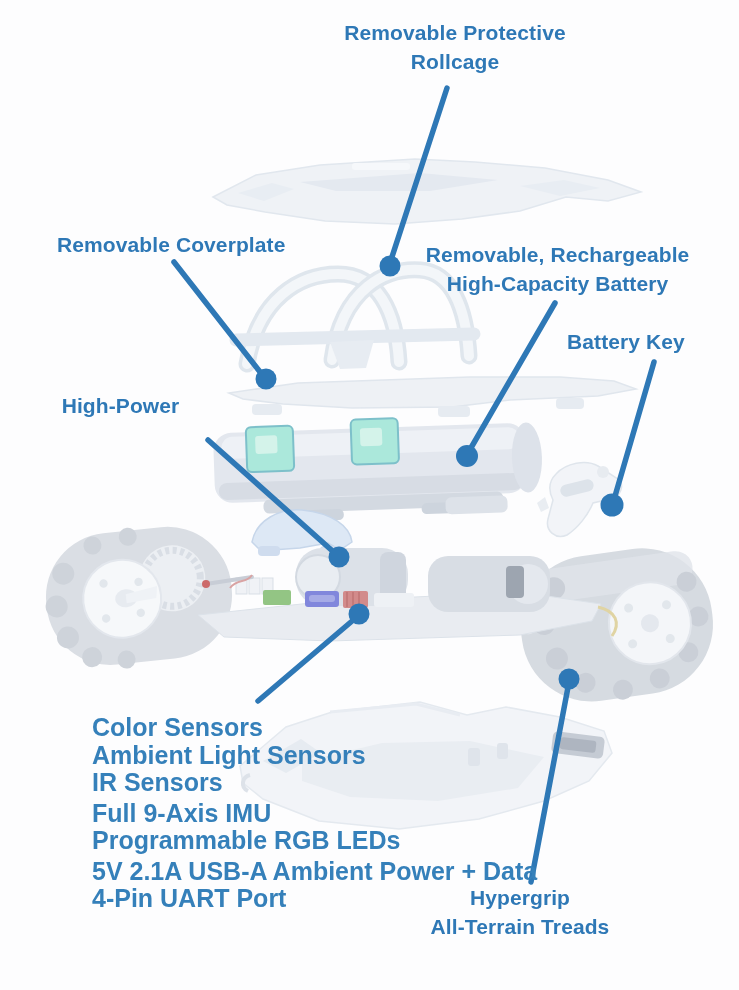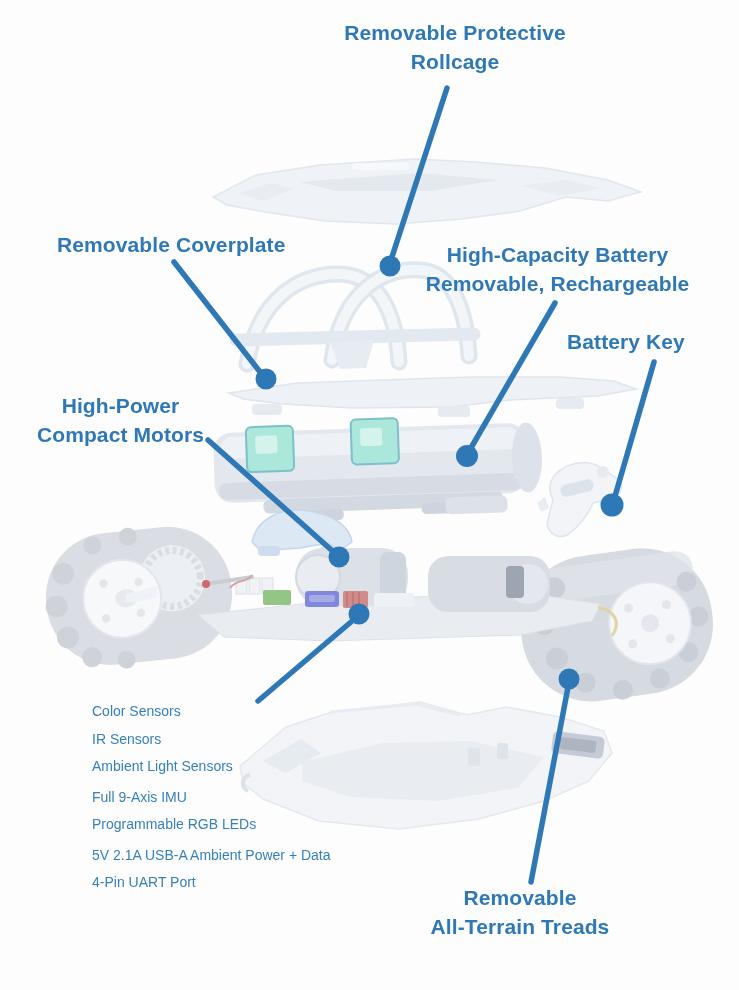--- a/index.html
+++ b/index.html
@@ -29,25 +29,26 @@
   .cb { position:absolute; left:92px; top:692px; }
   .cb-heading {
     color:#2d77b5;
     font-weight:bold;
     font-size:25px;
     line-height:28px;
     letter-spacing:-0.3px;
     white-space:nowrap;
   }
   .cb-list {
-    list-style:none; margin:6px 0 0 0; padding:0;
+    list-style:none; margin:22px 0 0 0; padding:0;
     color:#3580ba;
-    font-size:14px;
+    font-size:25px;
     line-height:27.5px;
     white-space:nowrap;
+    font-weight:bold;
   }
   .cb-list li:nth-child(4), .cb-list li:nth-child(6) { margin-top:3px; }
 </style>
 </head>
 <body>
 
 <div class="canvas">
 
   <svg class="art" viewBox="0 0 739 990" xmlns="http://www.w3.org/2000/svg">
 
@@ -210,41 +211,40 @@
   </svg>
 
   <div class="callout co-rollcage">
     <div>Removable Protective</div>
     <div>Rollcage</div>
   </div>
 
   <div class="callout co-coverplate">Removable Coverplate</div>
 
   <div class="callout co-battery">
+    <div>Removable, Rechargeable</div>
     <div>High-Capacity Battery</div>
-    <div>Removable, Rechargeable</div>
   </div>
 
   <div class="callout co-batterykey">Battery Key</div>
 
   <div class="callout co-motors">
     <div>High-Power</div>
-    <div>Compact Motors</div>
   </div>
 
   <div class="cb">
     <ul class="cb-list">
       <li>Color Sensors</li>
+      <li>Ambient Light Sensors</li>
       <li>IR Sensors</li>
-      <li>Ambient Light Sensors</li>
       <li>Full 9-Axis IMU</li>
       <li>Programmable RGB LEDs</li>
       <li>5V 2.1A USB-A Ambient Power + Data</li>
       <li>4-Pin UART Port</li>
     </ul>
   </div>
 
   <div class="callout co-treads">
-    <div>Removable</div>
+    <div>Hypergrip</div>
     <div>All-Terrain Treads</div>
   </div>
 
 </div>
 
 </body></html>

